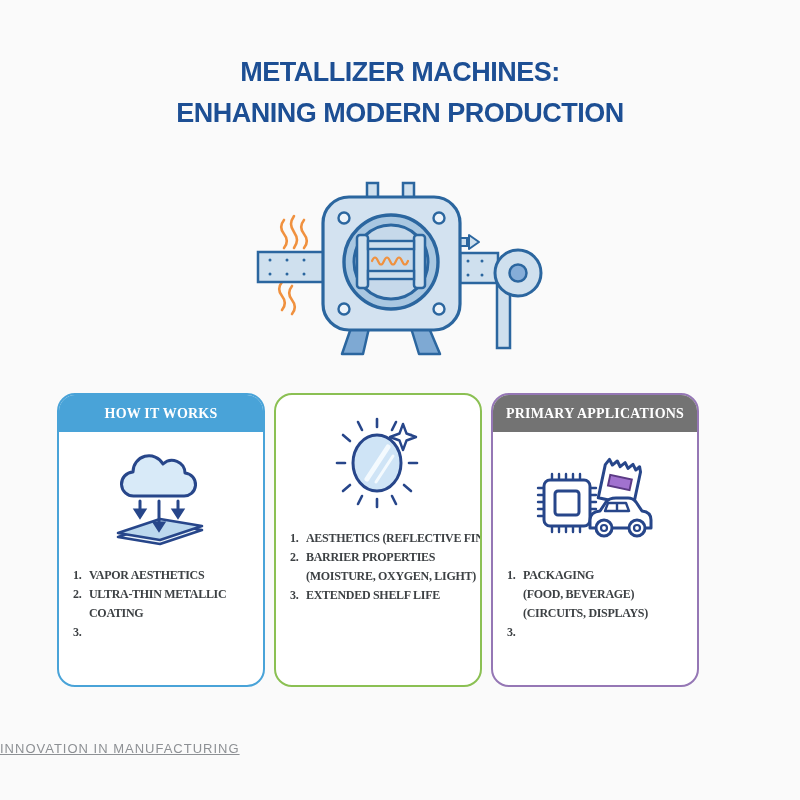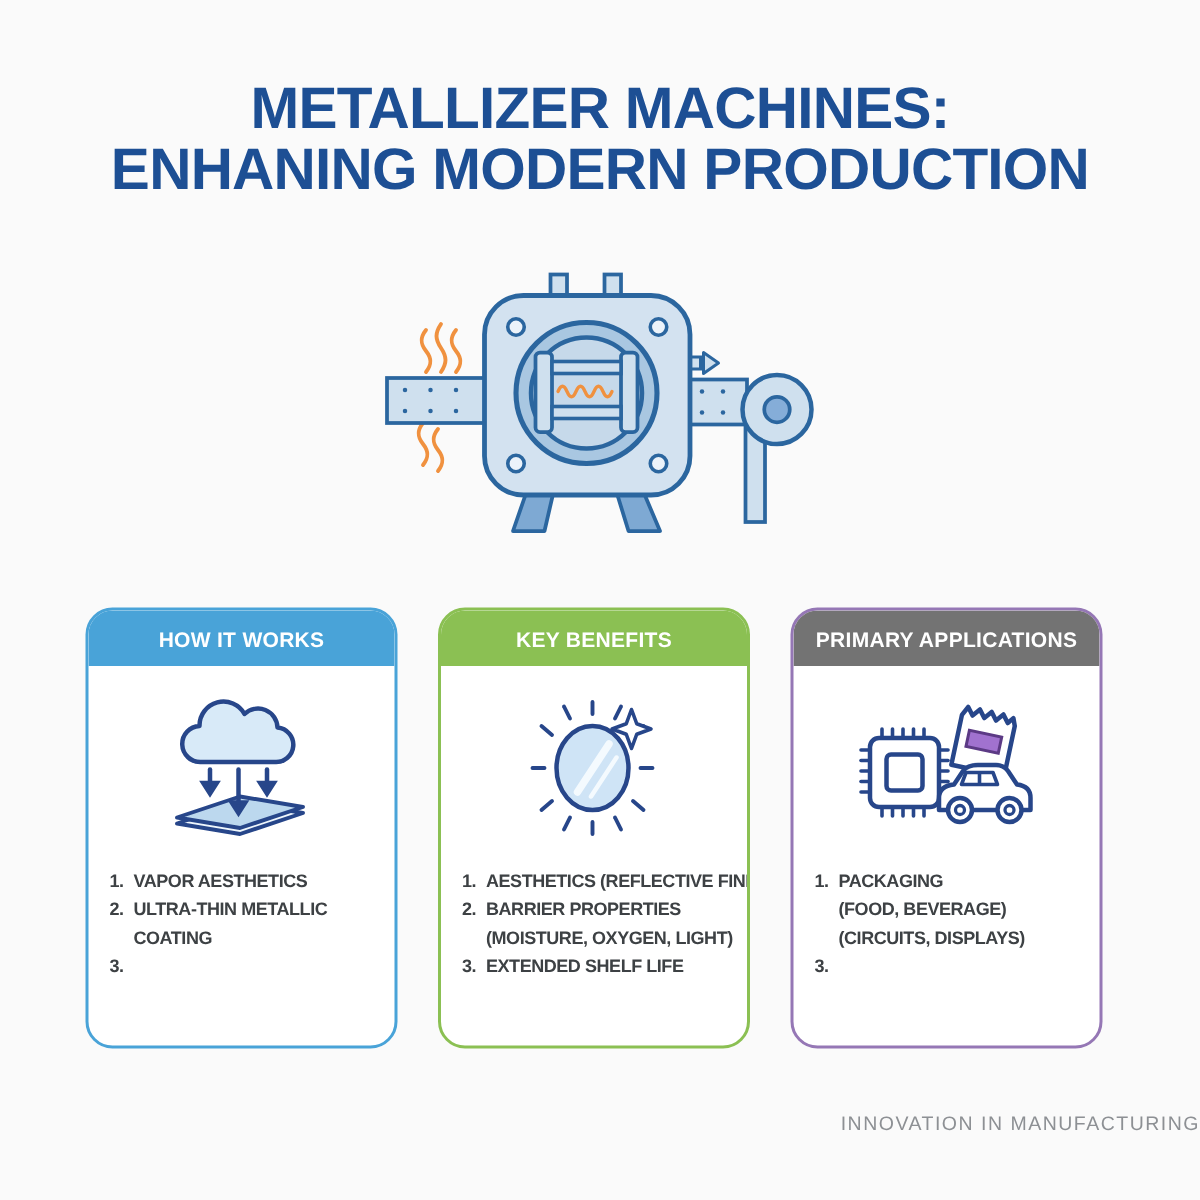--- a/index.html
+++ b/index.html
@@ -15,35 +15,36 @@
     font-family:"Liberation Sans", sans-serif;
     position:relative;
     overflow:hidden;
   }
   .canvas{position:absolute;inset:0;}
   .title{
     position:absolute;
     top:52px;left:0;width:800px;
     text-align:center;
     color:var(--title-color);
-    font-size:39px;
+    font-size:27px;
     font-weight:700;
     line-height:41px;
     letter-spacing:-0.5px;
   }
   .machine{
     position:absolute;
     left:230px;top:170px;
     width:340px;height:200px;
   }
   .cards{
     position:absolute;
-    left:57px;top:405px;
+    left:57px;top:393px;
     display:flex;
-    gap:27px;
+    gap:9px;
+    font-family:Liberation Serif, serif;
   }
   .card{
     width:208px;height:294px;
     background:#ffffff;
     border:2px solid #999;
     border-radius:18px;
     overflow:hidden;
     display:flex;
     flex-direction:column;
   }
@@ -71,25 +72,26 @@
     font-size:12px;
     font-weight:700;
     line-height:19px;
     letter-spacing:-0.3px;
     white-space:nowrap;
   }
   .li .num{flex:0 0 16px;}
   .footer{
     position:absolute;
     top:741px;left:0;width:800px;
-    text-align:right;
+    text-align:left;
     color:var(--footer-color);
     font-size:13px;
     font-weight:400;
     letter-spacing:1px;
+    text-decoration:underline;
   }
   svg{display:block;}
 </style>
 </head>
 <body>
 
 <div class="canvas">
 
   <h1 class="title"><span>METALLIZER MACHINES:</span><br><span>ENHANING MODERN PRODUCTION</span></h1>
 
@@ -184,21 +186,20 @@
             <span class="num">2.</span>
             <span class="txt">ULTRA-THIN METALLIC<br>COATING</span>
           </div>
           <div class="li">
             <span class="num">3.</span>
           </div>
         </div>
     </div>
 
     <div class="card" style="border-color: rgb(139, 192, 83);">
-      <div class="card-header" style="background: rgb(139, 192, 83);">KEY BENEFITS</div>
       <div class="icon-area">
         <svg width="106" height="100" viewBox="0 0 106 100" xmlns="http://www.w3.org/2000/svg">
           <g stroke="#27468a" stroke-width="2.6" stroke-linecap="round">
             <line x1="52" y1="14" x2="52" y2="6"></line>
             <line x1="67" y1="17" x2="71" y2="9"></line>
             <line x1="79" y1="28" x2="86" y2="22"></line>
             <line x1="84" y1="50" x2="92" y2="50"></line>
             <line x1="79" y1="72" x2="86" y2="78"></line>
             <line x1="67" y1="83" x2="71" y2="91"></line>
             <line x1="52" y1="86" x2="52" y2="94"></line>

